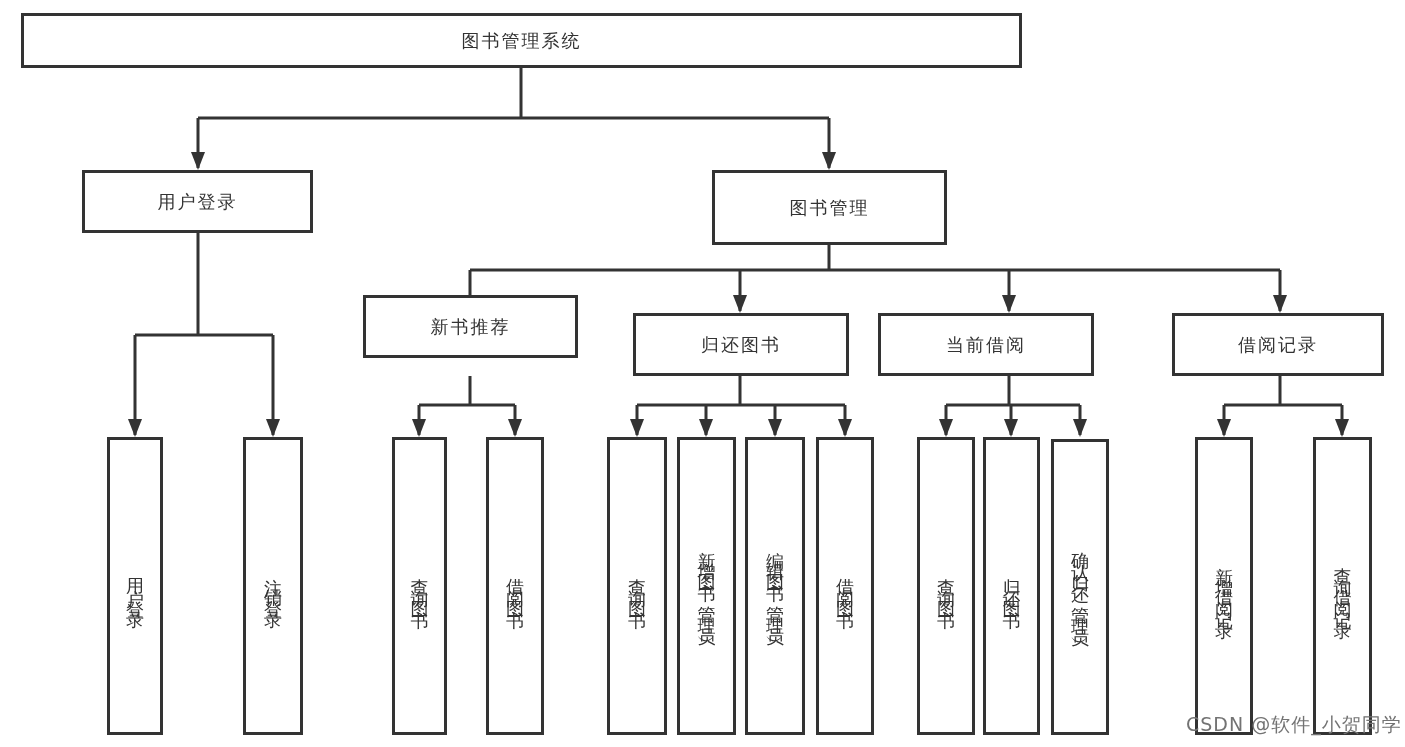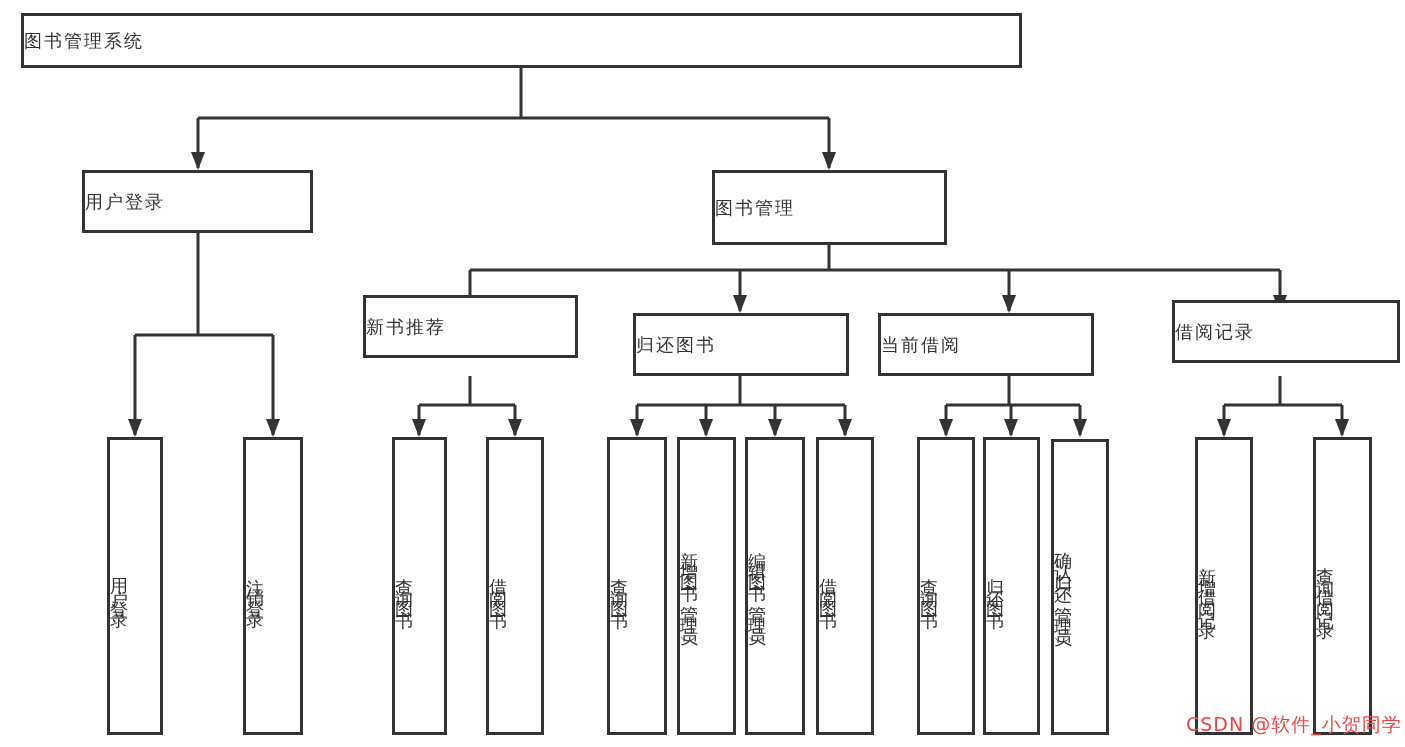--- a/index.html
+++ b/index.html
@@ -6,30 +6,30 @@
   body{
     width:1405px;height:747px;position:relative;background:#ffffff;
     font-family:"DejaVu Sans","Liberation Sans",sans-serif;
     overflow:hidden;color:#333333;
   }
   #connectors{position:absolute;left:0;top:0;width:1405px;height:747px;}
   #connectors path{stroke:#333333;stroke-width:3;fill:none;}
   #connectors polygon{fill:#333333;stroke:none;}
   .node{
     position:absolute;box-sizing:border-box;background:#ffffff;
-    border:3px solid #333333;display:flex;align-items:center;justify-content:flex-start;
+    border:3px solid #333333;display:flex;align-items:center;justify-content:center;
   }
   .node.h span{font-size:18px;letter-spacing:2px;white-space:nowrap;color:#333333;}
   .node.v span{
     writing-mode:vertical-rl;text-orientation:mixed;
     font-size:18px;line-height:1;letter-spacing:11px;color:#333333;
   }
   .watermark{
     position:absolute;left:1186px;top:712px;width:212px;
-    font-size:19px;color:#ef4444;white-space:nowrap;letter-spacing:1px;
+    font-size:19px;color:#737373;white-space:nowrap;letter-spacing:1px;
   }
 </style>
 </head>
 <body>
 
 <svg id="connectors" viewBox="0 0 1405 747" xmlns="http://www.w3.org/2000/svg">
   <path d="M521 68 V118 M198 118 H829 M198 118 V168 M829 118 V168
            M198 233 V335 M135 335 H273 M135 335 V435 M273 335 V435
            M829 233 V270 M470 270 H1280 M470 270 V311 M740 270 V311 M1009 270 V311 M1280 270 V311
            M470 376 V405 M419 405 H515 M419 405 V435 M515 405 V435
@@ -77,21 +77,21 @@
 
 <div class="node h" style="left:363px;top:295px;width:215px;height:63px">
   <span>新书推荐</span>
 </div>
 <div class="node h" style="left:633px;top:313px;width:216px;height:63px">
   <span>归还图书</span>
 </div>
 <div class="node h" style="left:878px;top:313px;width:216px;height:63px">
   <span>当前借阅</span>
 </div>
-<div class="node h" style="left:1172px;top:300px;width:228px;height:63px">
+<div class="node h" style="left:1172px;top:313px;width:212px;height:63px">
   <span>借阅记录</span>
 </div>
 
 <div class="node v" style="left:107px;top:437px;width:56px;height:298px">
   <span>用户登录</span>
 </div>
 <div class="node v" style="left:243px;top:437px;width:60px;height:298px">
   <span>注销登录</span>
 </div>
 

